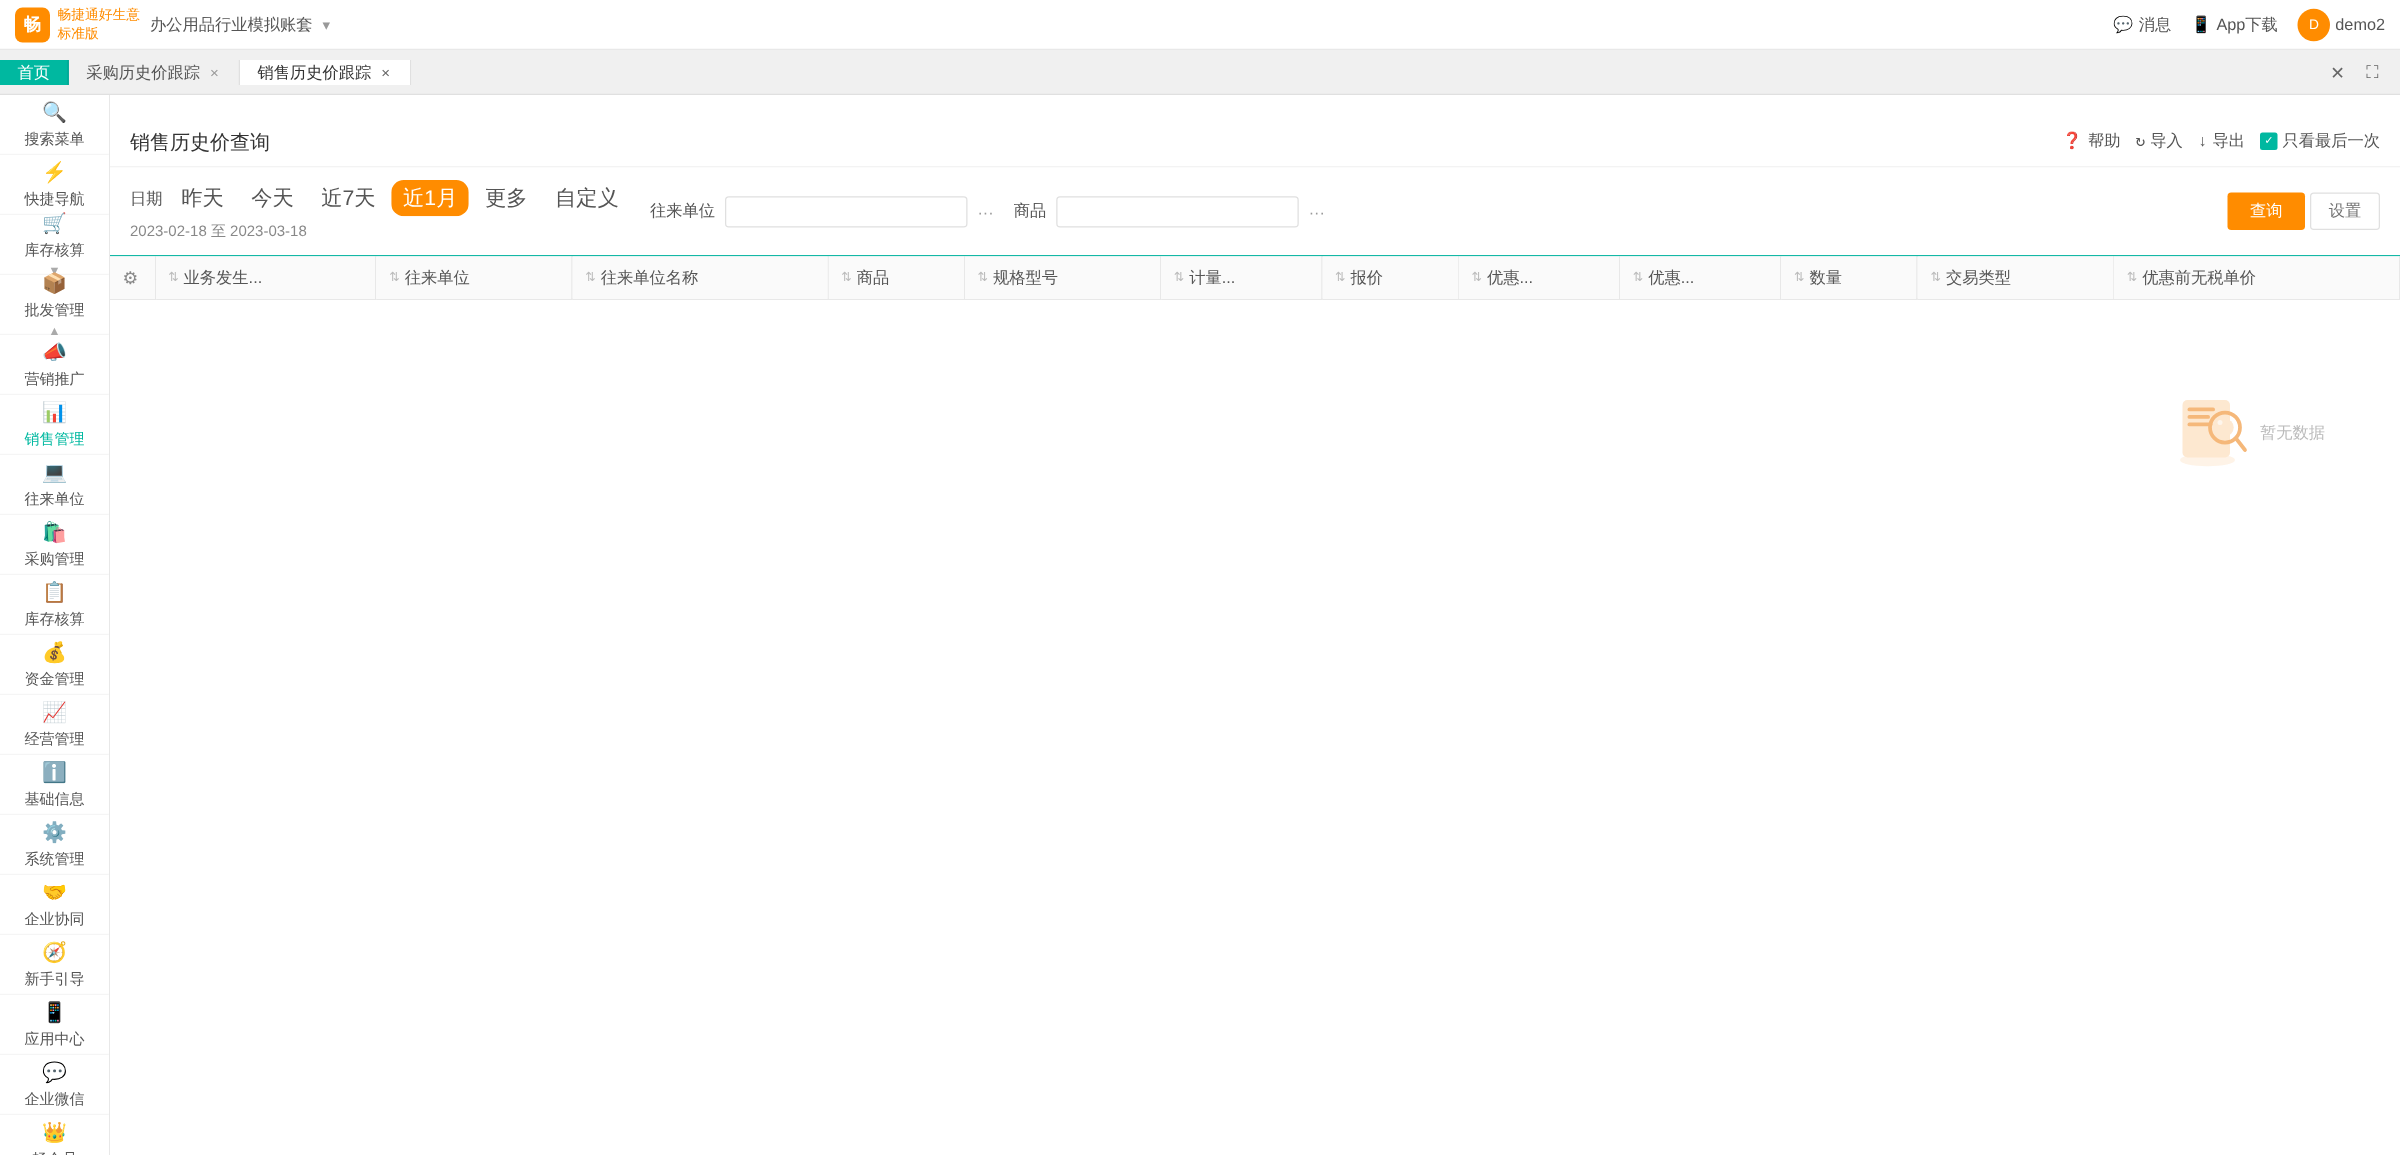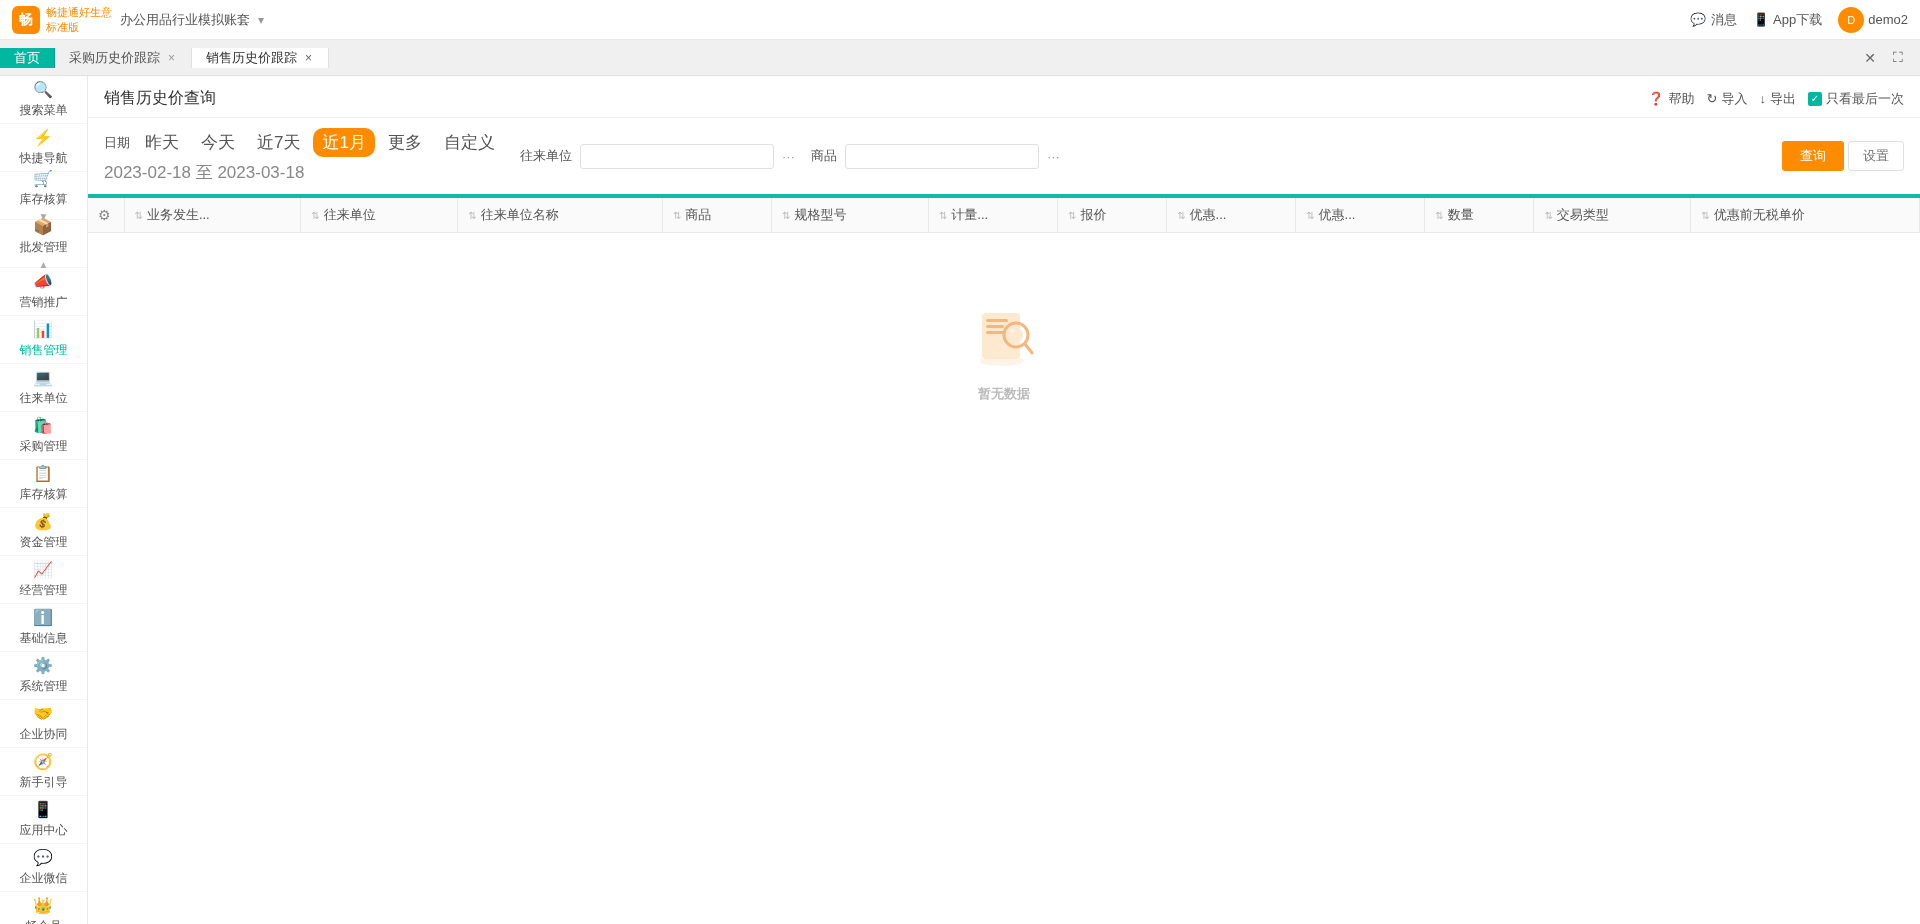--- a/index.html
+++ b/index.html
@@ -34,52 +34,52 @@
     .sidebar { width: 88px; background: #fff; border-right: 1px solid #e8e8e8; display: flex; flex-direction: column; overflow-y: auto; }
     .sidebar-item { display: flex; flex-direction: column; align-items: center; justify-content: center; padding: 10px 4px; cursor: pointer; color: #555; font-size: 12px; gap: 3px; border-bottom: 1px solid #f5f5f5; min-height: 48px; }
     .sidebar-item.active { color: #00b8a0; }
     .sidebar-item .sidebar-icon { font-size: 16px; }
 
     
     .content { flex: 1; display: flex; flex-direction: column; overflow: hidden; background: #f5f5f5; }
     .page-container { flex: 1; background: #fff; margin: 0; display: flex; flex-direction: column; overflow: hidden; }
 
     
-    .page-header { padding: 12px 16px 8px; display: flex; align-items: center; justify-content: space-between; border-bottom: 1px solid #f0f0f0; }
+    .page-header { padding: 28px 16px 8px; display: flex; align-items: flex-start; justify-content: space-between; border-bottom: 1px solid #f0f0f0; font-family: Liberation Mono, monospace; }
     .page-title { font-size: 16px; font-weight: 500; color: #333; }
     .page-actions { display: flex; align-items: center; gap: 12px; }
     .page-action-btn { display: flex; align-items: center; gap: 4px; color: #555; font-size: 13px; cursor: pointer; }
     .checkbox-label { display: flex; align-items: center; gap: 4px; color: #555; font-size: 13px; cursor: pointer; }
     .checkbox-checked { width: 14px; height: 14px; background: #00b8a0; border-radius: 2px; display: flex; align-items: center; justify-content: center; color: #fff; font-size: 10px; }
 
     
-    .filter-bar { padding: 10px 16px; background: #fff; border-bottom: 4px solid #14b8a6; display: flex; align-items: center; gap: 16px; flex-wrap: wrap; }
+    .filter-bar { padding: 10px 16px; background: #fff; border-bottom: 1px solid #14b8a6; display: flex; align-items: center; gap: 16px; flex-wrap: wrap; }
     .filter-group { display: flex; align-items: center; gap: 8px; }
     .filter-label { color: #555; font-size: 13px; white-space: nowrap; }
     .date-buttons { display: flex; align-items: center; gap: 4px; }
     .date-btn { padding: 2px 8px; border-radius: 3px; cursor: pointer; font-size: 17px; color: #555; border: 1px solid transparent; }
     .date-btn.active { background: #ff8c00; color: #fff; border-radius: 10px; }
-    .date-range { font-size: 17px; color: #888; margin-top: 2px; }
+    .date-range { font-size: 12px; color: #888; margin-top: 2px; }
     .filter-input { border: 1px solid #e0e0e0; border-radius: 3px; padding: 4px 8px; font-size: 13px; color: #333; min-width: 200px; outline: none; }
     .filter-dots { color: #999; font-size: 13px; cursor: pointer; }
     .filter-actions { margin-left: auto; display: flex; align-items: center; gap: 8px; }
     .btn-query { background: #ff8c00; color: #fff; border: none; border-radius: 3px; padding: 6px 18px; font-size: 13px; cursor: pointer; }
     .btn-settings { background: #fff; color: #737373; border: 1px solid #e0e0e0; border-radius: 3px; padding: 5px 14px; font-size: 13px; cursor: pointer; }
 
     
     .table-area { flex: 1; overflow: auto; }
     .data-table { width: 100%; border-collapse: collapse; font-size: 13px; }
     .data-table th { background: #fafafa; border-bottom: 1px solid #e8e8e8; border-right: 1px solid #e8e8e8; padding: 8px 10px; color: #555; font-weight: 500; white-space: nowrap; text-align: left; position: sticky; top: 0; z-index: 1; }
     .data-table th .th-inner { display: flex; align-items: center; gap: 4px; }
     .sort-icon { color: #bbb; font-size: 10px; }
     .th-settings { width: 36px; text-align: center; }
     .gear-icon { color: #888; cursor: pointer; font-size: 14px; }
 
     
-    .empty-state { flex: 1; display: flex; flex-direction: column; align-items: center; justify-content: flex-end; padding: 60px; font-weight: bold; }
+    .empty-state { flex: 1; display: flex; flex-direction: row; align-items: center; justify-content: flex-end; padding: 60px; }
     .empty-icon { width: 80px; height: 80px; position: relative; }
     .empty-icon-svg { width: 80px; height: 80px; }
     .empty-text { color: #bbb; font-size: 13px; margin-top: 12px; }
     .filter-date-col { display: flex; flex-direction: column; gap: 2px; }
   </style>
 </head>
 <body>
 
 <div class="topbar">
   <div class="topbar-left">

